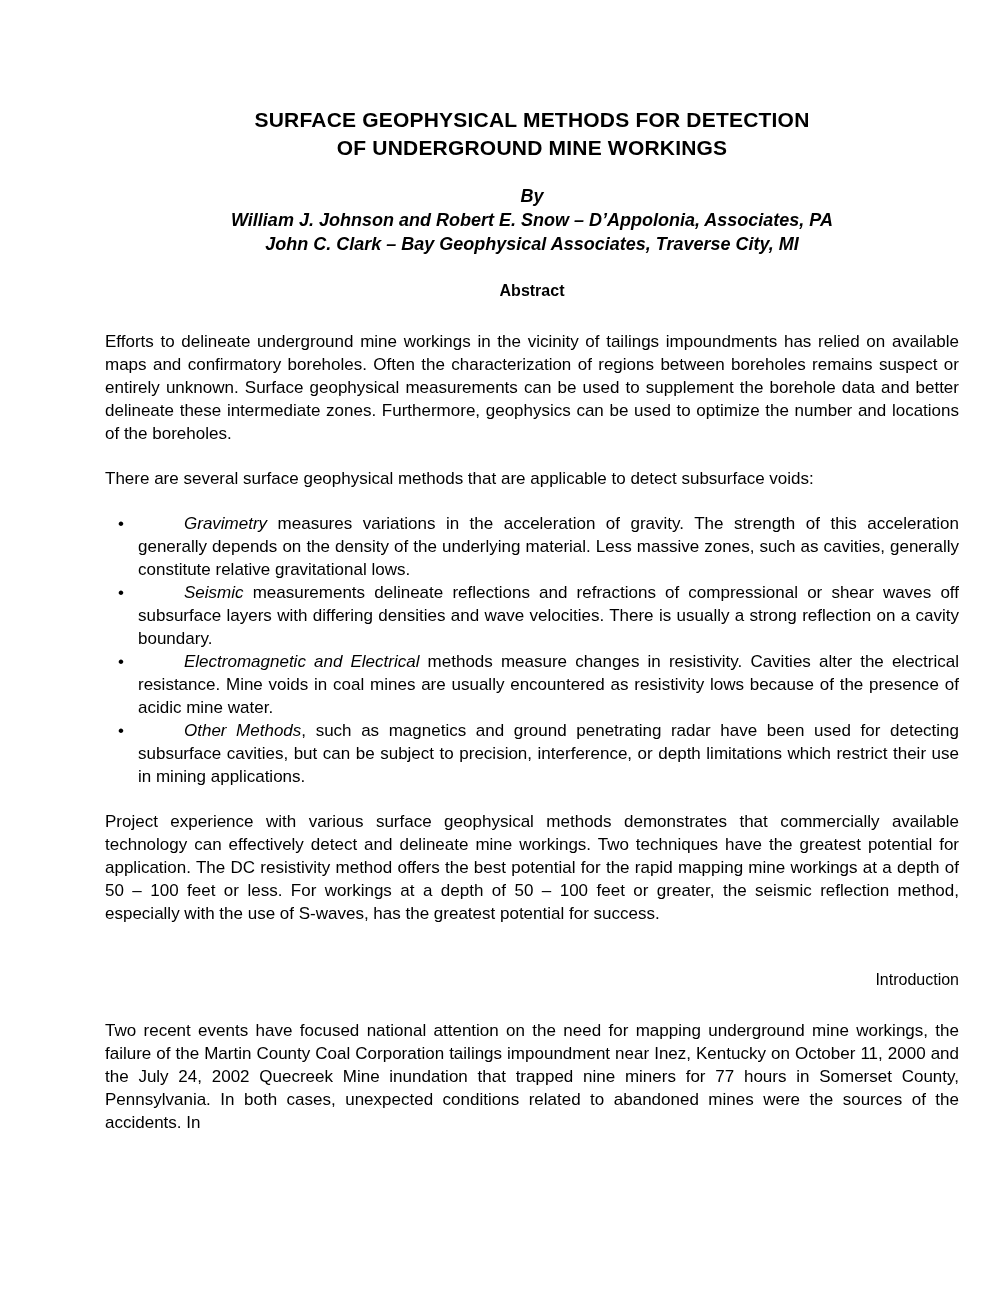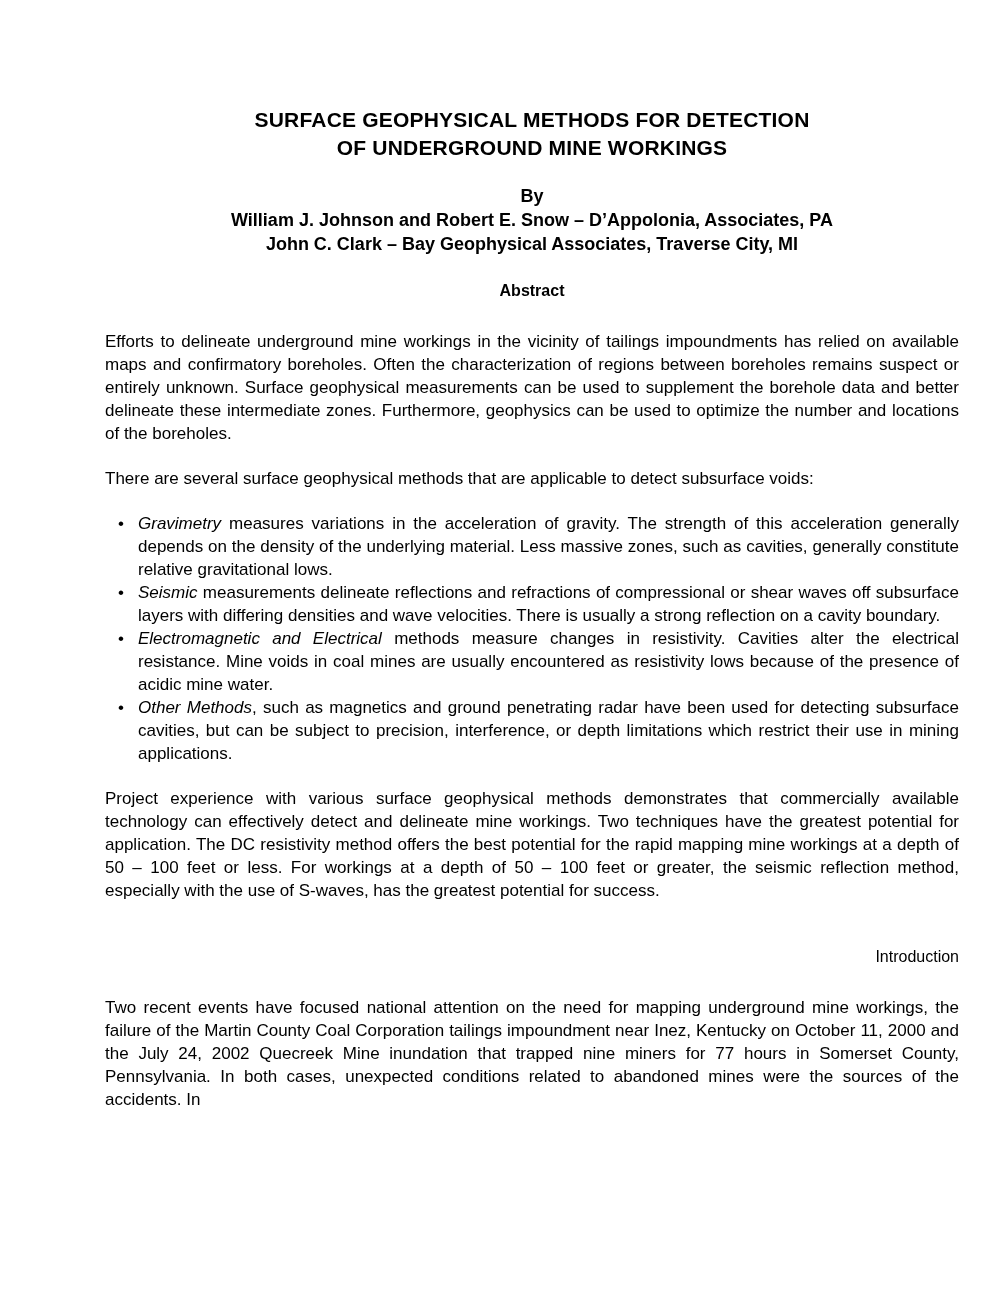--- a/index.html
+++ b/index.html
@@ -25,20 +25,21 @@
     text-align: center;
     font-weight: bold;
     font-size: 21px;
     line-height: 28px;
     letter-spacing: 0.2px;
   }
   .byline-block {
     margin-top: 22px;
     text-align: center;
     font-weight: bold;
+    font-style: italic;
     font-size: 18px;
     line-height: 24px;
   }
   .section-heading {
     text-align: center;
     font-size: 16px;
     margin-top: 26px;
     margin-bottom: 30px;
   }
   .section-heading.bold { font-weight: bold; }
@@ -59,21 +60,21 @@
     position: relative;
     padding-left: 33px;
     margin: 0;
   }
   ul.bullets li .bullet-marker {
     position: absolute;
     left: 13px;
     top: 0;
     font-size: 17px;
   }
-  .italic { font-style: italic; }
+  .italic { font-style: italic; margin-left: 46px; }
   .intro-heading-space { margin-top: 46px; text-align: right; }
 </style>
 </head>
 <body>
 
 <div class="page">
 
   <div class="title">
     <div>SURFACE GEOPHYSICAL METHODS FOR DETECTION</div>
     <div>OF UNDERGROUND MINE WORKINGS</div>

